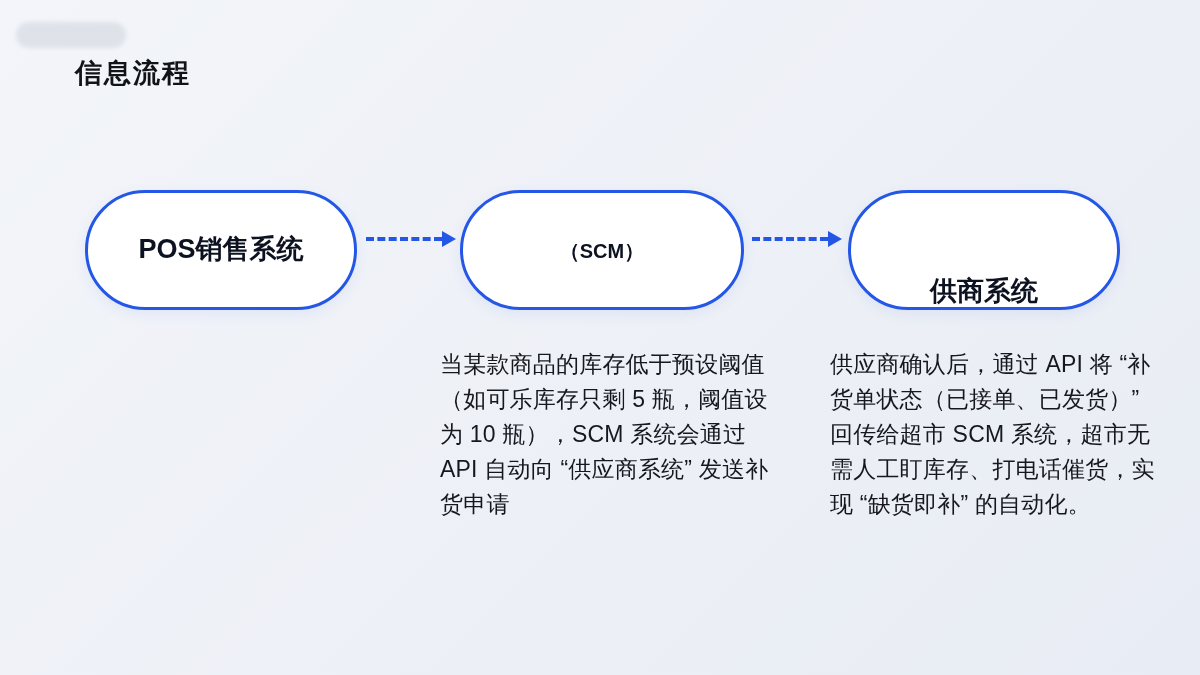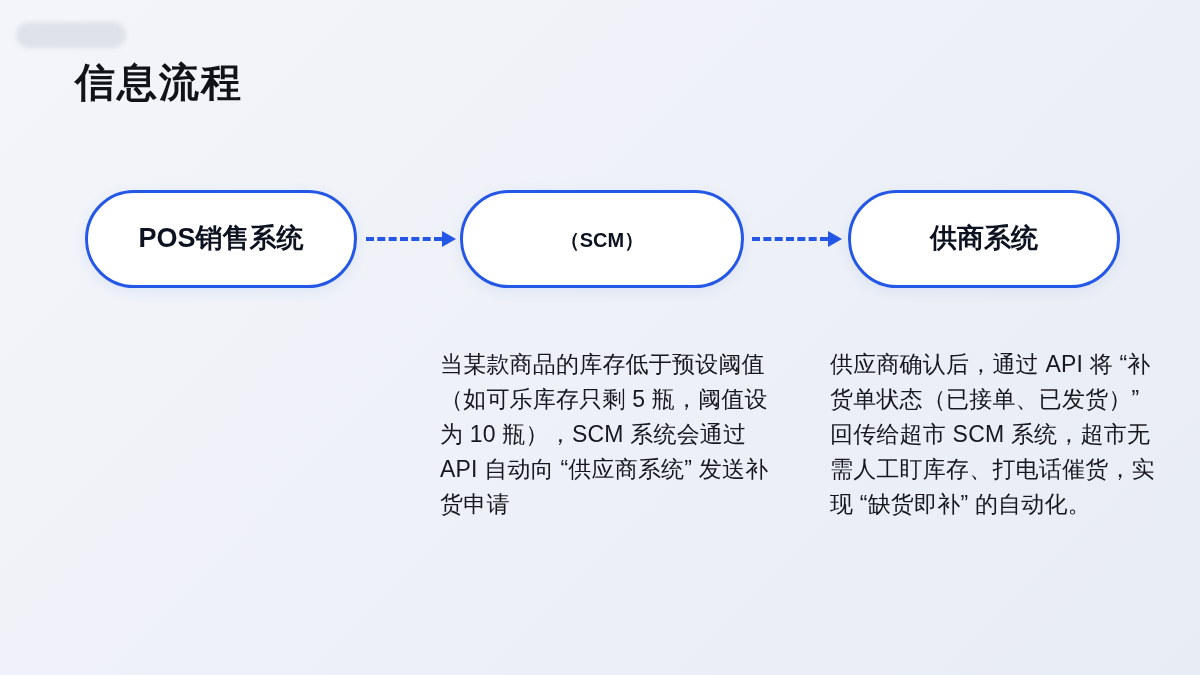--- a/index.html
+++ b/index.html
@@ -13,35 +13,35 @@
     width:1200px;height:675px;
     background:linear-gradient(135deg,#f3f5fa 0%,#edf0f6 55%,#e8ecf4 100%);
   }
   .watermark{
     position:absolute;left:16px;top:22px;
     width:110px;height:26px;border-radius:13px;
     background:#9aa3b0;opacity:.22;filter:blur(2px);
   }
   .page-title{
     position:absolute;left:75px;top:55px;
-    font-size:40px;font-weight:800;color:#111318;
+    font-size:27px;font-weight:800;color:#111318;
     letter-spacing:2px;
   }
   .pill{
-    position:absolute;top:190px;height:98px;
+    position:absolute;top:190px;height:120px;
     background:#ffffff;
     border:3px solid #2457e6;
     border-radius:60px;
     display:flex;flex-direction:column;align-items:center;justify-content:center;
     box-shadow:0 4px 14px rgba(36,87,230,.08);
     box-sizing:border-box;
   }
   .pill-1{left:85px;width:272px;}
   .pill-2{left:460px;width:284px;}
-  .pill-3{left:848px;width:272px;}
+  .pill-3{left:848px;width:272px;justify-content:flex-end;}
   .pill-label{
     font-size:27px;font-weight:700;color:#0d1220;line-height:1.15;
     text-align:center;
   }
   .pill-sub{
     font-size:20px;font-weight:700;color:#0d1220;margin-top:2px;
     text-align:left;
   }
   .arrow{
     position:absolute;top:237px;height:0;

